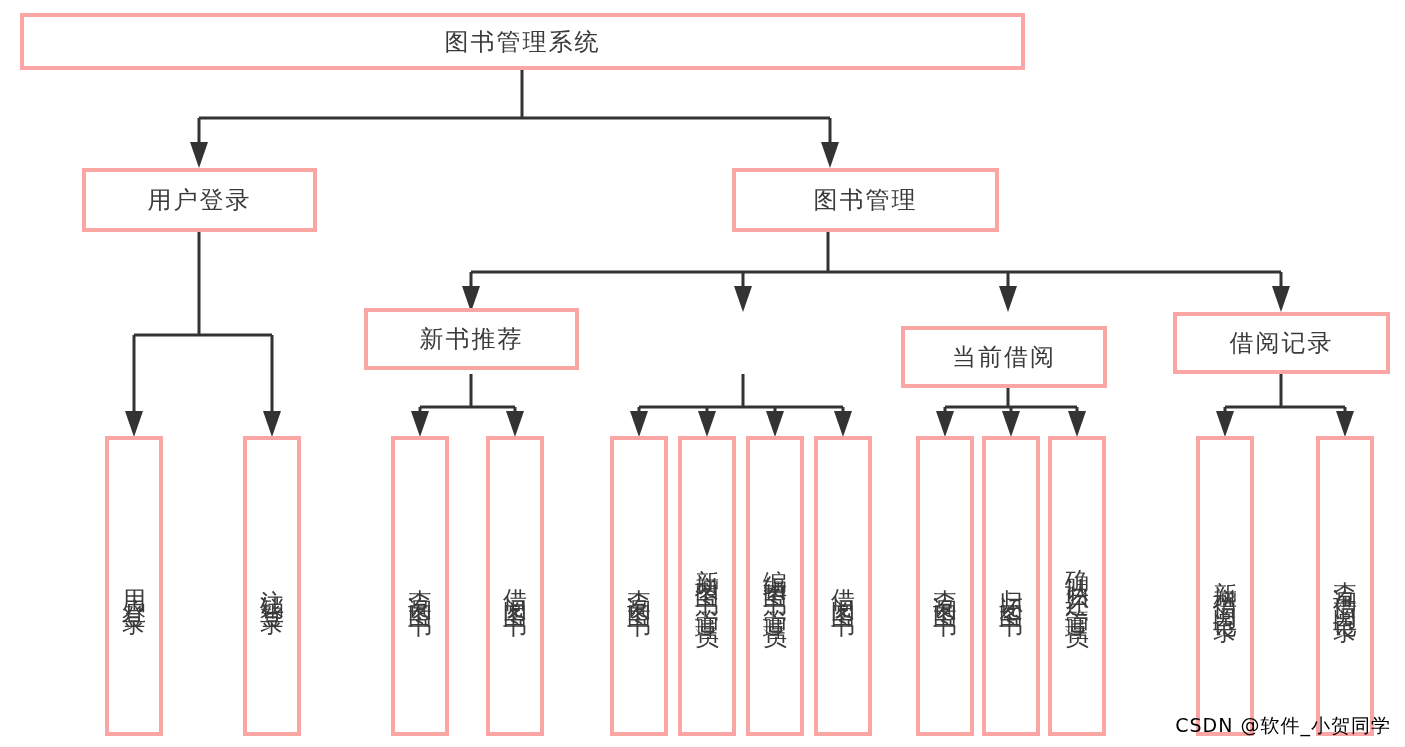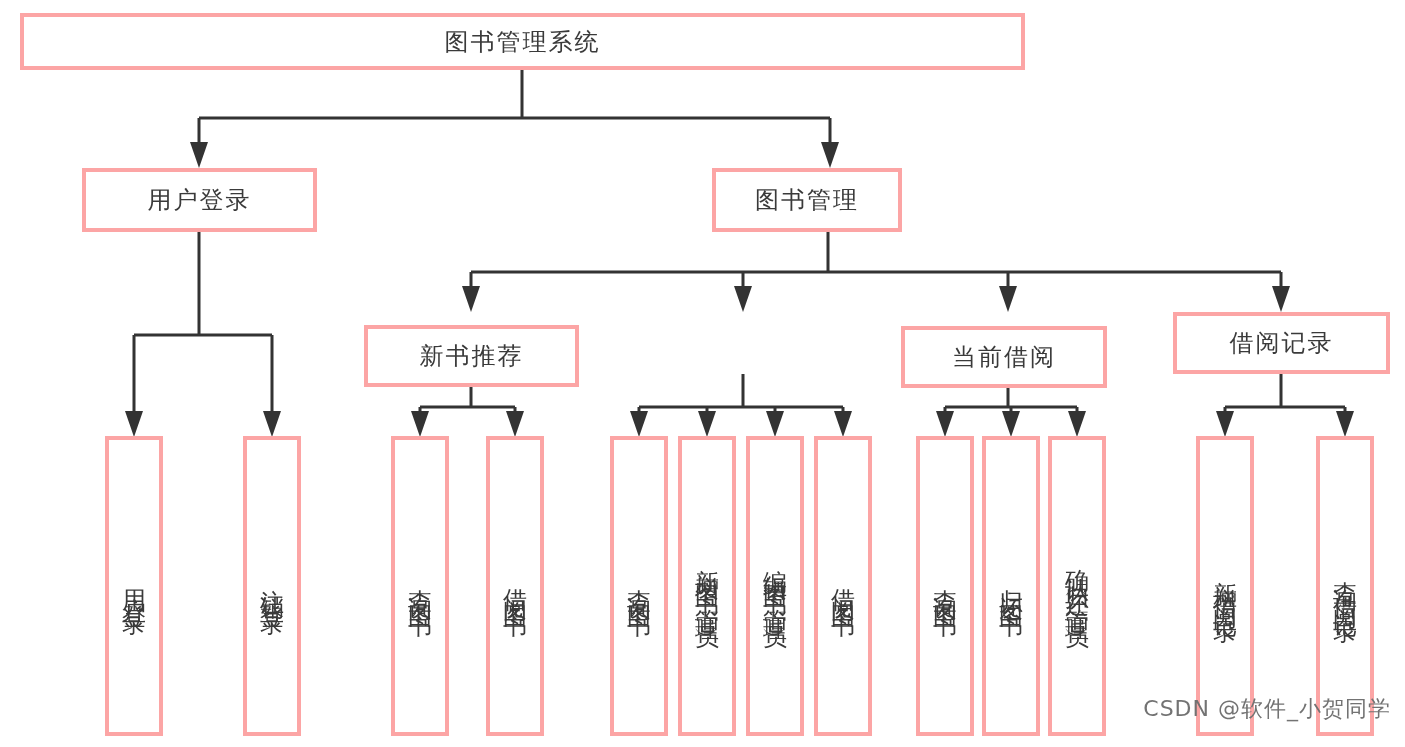--- a/index.html
+++ b/index.html
@@ -14,22 +14,22 @@
     color:#3a3a3a;
   }
   .node-h span {
     font-size:24px; letter-spacing:2px; white-space:nowrap; color:#3a3a3a;
   }
   .node-v span {
     writing-mode:vertical-rl; text-orientation:mixed;
     font-size:24px; letter-spacing:8px; line-height:1; color:#3a3a3a;
   }
   .watermark {
-    position:absolute; right:14px; bottom:23px;
-    font-size:22px; color:#737373; letter-spacing:1px; white-space:nowrap;
+    position:absolute; right:14px; bottom:8px;
+    font-size:19px; color:#000000; letter-spacing:1px; white-space:nowrap;
   }
 </style>
 </head>
 <body>
 
 <div class="stage">
 
   <svg class="wires" width="1405" height="747" viewBox="0 0 1405 747" aria-hidden="true">
     <g stroke="#333333" stroke-width="3" fill="none">
 
@@ -70,25 +70,25 @@
     </g>
   </svg>
 
   <div class="node node-h" style="left:20px; top:13px; width:1005px; height:57px">
     <span>图书管理系统</span>
   </div>
 
   <div class="node node-h" style="left:82px; top:168px; width:235px; height:64px">
     <span>用户登录</span>
   </div>
-  <div class="node node-h" style="left:712px; top:168px; width:190px; height:64px">
+  <div class="node node-h" style="left:732px; top:168px; width:267px; height:64px">
     <span>图书管理</span>
   </div>
 
-  <div class="node node-h" style="left:364px; top:325px; width:215px; height:62px">
+  <div class="node node-h" style="left:364px; top:308px; width:215px; height:62px">
     <span>新书推荐</span>
   </div>
   <div class="node node-h" style="left:901px; top:326px; width:206px; height:62px">
     <span>当前借阅</span>
   </div>
   <div class="node node-h" style="left:1173px; top:312px; width:217px; height:62px">
     <span>借阅记录</span>
   </div>
 
   <div class="node node-v" style="left:105px; top:436px; width:58px; height:300px">

